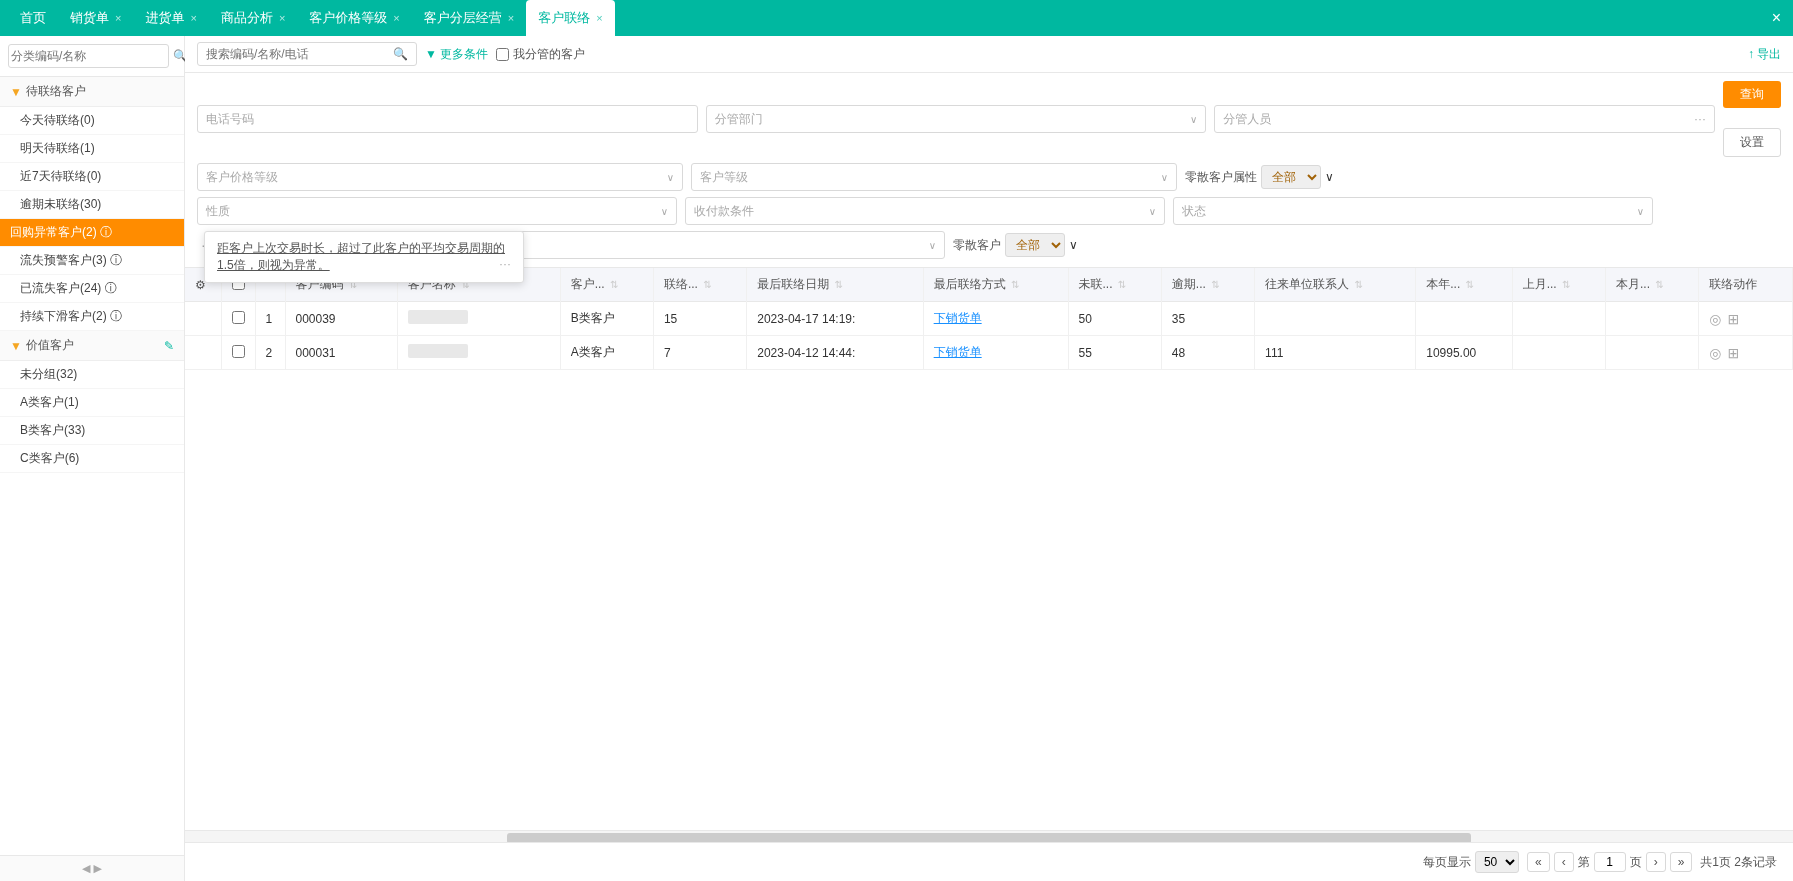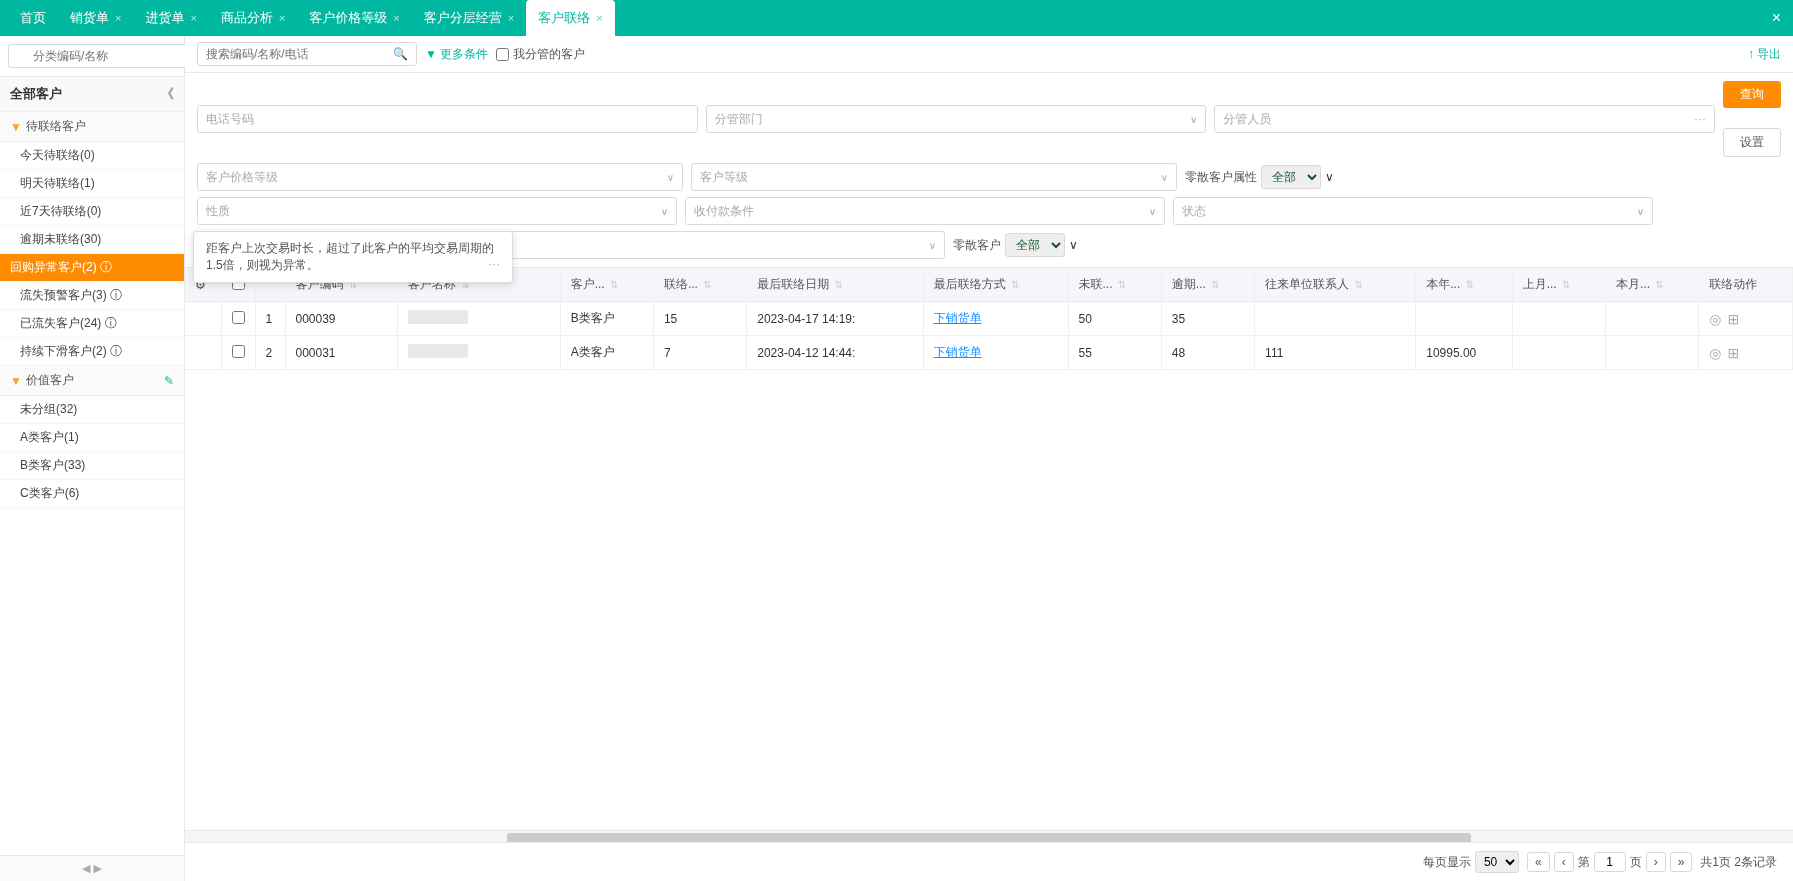--- a/index.html
+++ b/index.html
@@ -37,21 +37,21 @@
     .sidebar {
       width: 185px; background: #fff; border-right: 1px solid #e8e8e8;
       display: flex; flex-direction: column; flex-shrink: 0;
     }
     .sidebar-search {
       display: flex; align-items: center; padding: 8px;
       border-bottom: 1px solid #e8e8e8;
     }
     .sidebar-search input {
       flex: 1; border: 1px solid #d9d9d9; border-radius: 3px;
-      padding: 4px 24px; font-size: 12px; outline: none;
+      padding: 4px 2px; font-size: 12px; outline: none;
     }
     .sidebar-search .search-icon {
       color: #999; margin-left: 4px; cursor: pointer;
     }
     .sidebar-content { flex: 1; overflow-y: auto; }
     .sidebar-section-header {
       display: flex; align-items: center; justify-content: space-between;
       padding: 8px 10px; font-weight: bold; font-size: 13px;
       background: #f9f9f9; border-bottom: 1px solid #eee;
     }
@@ -132,21 +132,21 @@
     .filter-field .field-label { color: #aaa; }
     .filter-field .dropdown-arrow {
       margin-left: auto; color: #aaa; font-size: 10px;
     }
     .filter-field-inline {
       display: flex; align-items: center; gap: 4px; flex: 1; font-size: 12px;
     }
     .filter-field-inline .label { color: #555; white-space: nowrap; }
     .filter-field-inline select {
       border: 1px solid #d9d9d9; border-radius: 3px; padding: 3px 6px;
-      font-size: 12px; color: #14532d; outline: none; min-width: 60px;
+      font-size: 12px; color: #a16207; outline: none; min-width: 60px;
     }
     .filter-actions {
       display: flex; flex-direction: column; gap: 20px; flex-shrink: 0;
     }
     .btn-query {
       background: #ff8c00; color: #fff; border: none;
       border-radius: 3px; padding: 5px 16px; cursor: pointer;
       font-size: 12px;
     }
     .btn-settings {
@@ -264,24 +264,20 @@
 </div>
 
 <div class="main-layout">
 
   <div class="sidebar">
     <div class="sidebar-search">
       <input type="text" placeholder="分类编码/名称" style="">
       <span class="search-icon">🔍</span>
     </div>
     <div class="sidebar-content">
-      <div class="sidebar-section-header">
-        <span>全部客户</span>
-        <span class="collapse-icon">《</span>
-      </div>
 
       <div class="sidebar-group-label">
         <span class="arrow">▼</span>
         <span>待联络客户</span>
       </div>
       <div class="sidebar-item">
         <span>今天待联络(0)</span>
       </div>
       <div class="sidebar-item">
         <span>明天待联络(1)</span>
@@ -326,21 +322,21 @@
         <span>C类客户(6)</span>
       </div>
     </div>
     <div class="sidebar-bottom">
       <span style="color:#aaa;font-size:11px;">◀ ▶</span>
     </div>
   </div>
 
   <div class="content-area" style="position:relative;">
 
-    <div class="tooltip-box" style="position:absolute;left:8px;top:195px;z-index:200;">
+    <div class="tooltip-box" style="position:absolute;left:19px;top:195px;z-index:200;text-decoration:underline;">
       <span>距客户上次交易时长，超过了此客户的平均交易周期的1.5倍，则视为异常。</span>
       <span style="float:right;color:#aaa;cursor:pointer;">···</span>
     </div>
 
     <div class="filter-top">
       <div class="filter-search-box">
         <input type="text" placeholder="搜索编码/名称/电话" style="">
         <span class="s-icon">🔍</span>
       </div>
       <div class="filter-more">

